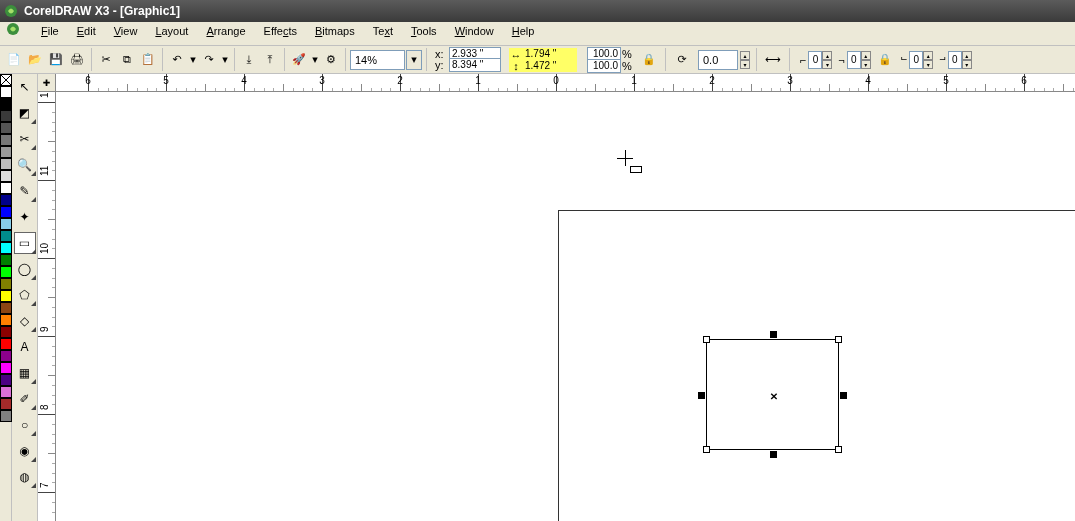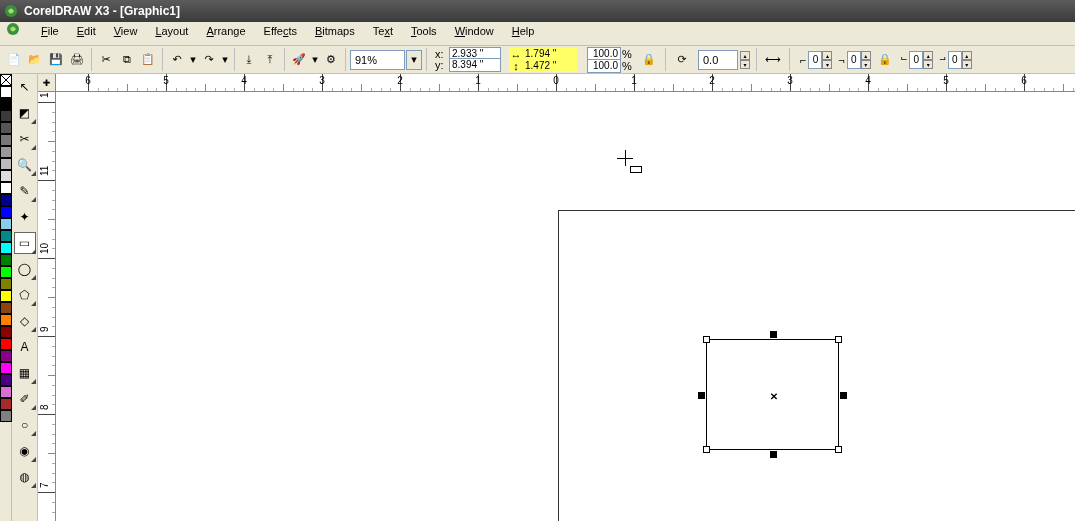--- a/index.html
+++ b/index.html
@@ -157,21 +157,21 @@
   <div class="tb-group">
     <div class="tb-btn">
         <span>🚀</span>
       </div>
     <div class="tb-drop">▾</div>
     <div class="tb-btn">
         <span>⚙</span>
       </div>
   </div>
   <div class="tb-group">
-    <div class="zoom-field">91%</div>
+    <div class="zoom-field">14%</div>
     <div class="drop-btn">▾</div>
   </div>
 
   <div class="coord-block">
     <div class="coord-row">
         <span class="lbl">x:</span>
         <span class="val">2.933 "</span>
       </div>
     <div class="coord-row">
         <span class="lbl">y:</span>

